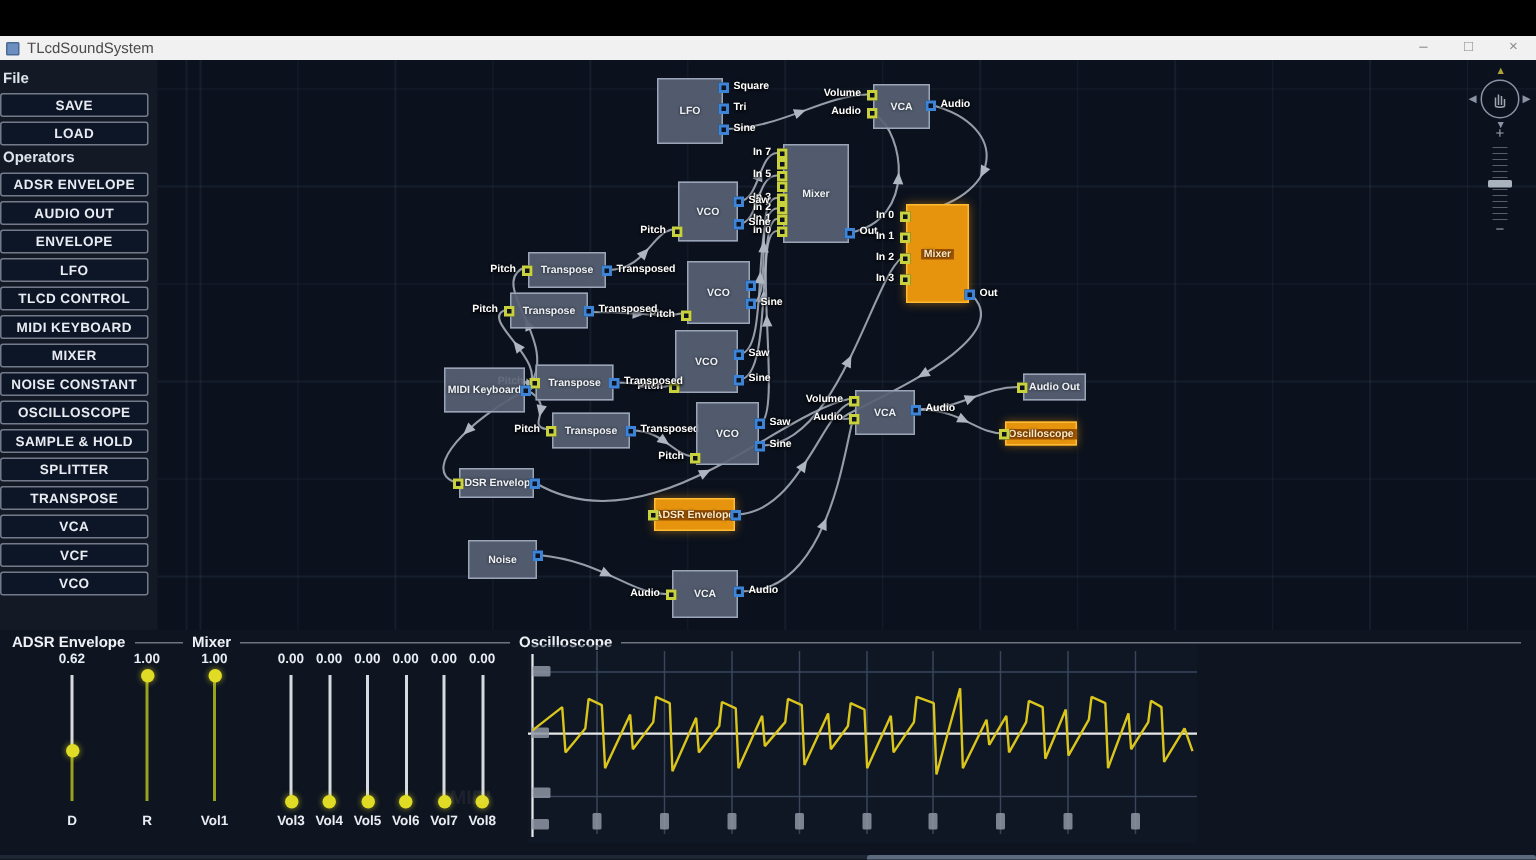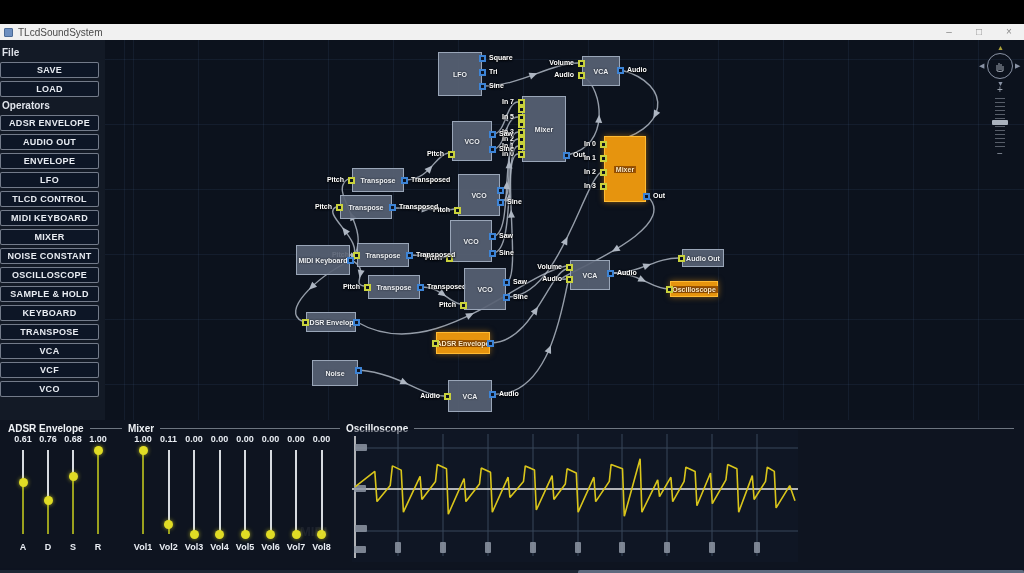--- a/index.html
+++ b/index.html
@@ -123,21 +123,21 @@
         <div class="side-btn">ADSR ENVELOPE</div>
         <div class="side-btn">AUDIO OUT</div>
         <div class="side-btn">ENVELOPE</div>
         <div class="side-btn">LFO</div>
         <div class="side-btn">TLCD CONTROL</div>
         <div class="side-btn">MIDI KEYBOARD</div>
         <div class="side-btn">MIXER</div>
         <div class="side-btn">NOISE CONSTANT</div>
         <div class="side-btn">OSCILLOSCOPE</div>
         <div class="side-btn">SAMPLE &amp; HOLD</div>
-        <div class="side-btn">KEYBOARD</div>
+        <div class="side-btn">SPLITTER</div>
         <div class="side-btn">TRANSPOSE</div>
         <div class="side-btn">VCA</div>
         <div class="side-btn">VCF</div>
         <div class="side-btn">VCO</div>
       </div>
   </div>
 
   <svg id="wires">
       <path d="M483,62 C520,62 548,40 578,39" fill="none" stroke="#aeb6c2" stroke-width="1.4" opacity="0.85"></path>
       <polygon points="-3,-3.5 5,0 -3,3.5" fill="#aeb6c2" transform="translate(532.6210327148438,51.058868408203125) rotate(-20.158079948312817)"></polygon>
@@ -367,61 +367,43 @@
     <div id="zoomhandle"></div>
     <div class="zminus">−</div>
   </div>
 
   <div id="panels">
     <div class="panel" id="adsr-panel" style="left:8px;width:114px;">
       <div class="phead">
         <span class="ptitle">ADSR Envelope</span>
         <div class="pline"></div>
       </div>
-    <div class="slider-col" style="left: 2px;">
-          <div class="s-val">0.61</div>
-          <div class="s-track" style="background:linear-gradient(to bottom,#d7dbe0 0%,#d7dbe0 39%,#9aa11e 39%,#9aa11e 100%);"></div>
-          <div class="s-knob" style="top:44.26px;"></div>
-          <div class="s-label">A</div>
-        </div>
         <div class="slider-col" style="left: 27px;">
-          <div class="s-val">0.76</div>
+          <div class="s-val">0.62</div>
           <div class="s-track" style="background:linear-gradient(to bottom,#d7dbe0 0%,#d7dbe0 60%,#9aa11e 60%,#9aa11e 100%);"></div>
           <div class="s-knob" style="top:61.900000000000006px;"></div>
           <div class="s-label">D</div>
-        </div>
-        <div class="slider-col" style="left: 52px;">
-          <div class="s-val">0.68</div>
-          <div class="s-track" style="background:linear-gradient(to bottom,#d7dbe0 0%,#d7dbe0 31.999999999999996%,#9aa11e 31.999999999999996%,#9aa11e 100%);"></div>
-          <div class="s-knob" style="top:38.379999999999995px;"></div>
-          <div class="s-label">S</div>
         </div>
         <div class="slider-col" style="left: 77px;">
           <div class="s-val">1.00</div>
           <div class="s-track" style="background:linear-gradient(to bottom,#d7dbe0 0%,#d7dbe0 0%,#9aa11e 0%,#9aa11e 100%);"></div>
           <div class="s-knob" style="top:11.5px;"></div>
           <div class="s-label">R</div>
         </div>
       </div>
     <div class="panel" id="mixer-panel" style="left:128px;width:212px;">
       <div class="phead">
         <span class="ptitle">Mixer</span>
         <div class="pline"></div>
       </div>
     <div class="slider-col" style="left: 2px;">
           <div class="s-val">1.00</div>
           <div class="s-track" style="background:linear-gradient(to bottom,#d7dbe0 0%,#d7dbe0 0%,#9aa11e 0%,#9aa11e 100%);"></div>
           <div class="s-knob" style="top:11.5px;"></div>
           <div class="s-label">Vol1</div>
-        </div>
-        <div class="slider-col" style="left: 27.5px;">
-          <div class="s-val">0.11</div>
-          <div class="s-track" style="background:linear-gradient(to bottom,#d7dbe0 0%,#d7dbe0 89%,#9aa11e 89%,#9aa11e 100%);"></div>
-          <div class="s-knob" style="top:86.26px;"></div>
-          <div class="s-label">Vol2</div>
         </div>
         <div class="slider-col" style="left: 53px;">
           <div class="s-val">0.00</div>
           <div class="s-track" style="background:linear-gradient(to bottom,#d7dbe0 0%,#d7dbe0 100%,#9aa11e 100%,#9aa11e 100%);"></div>
           <div class="s-knob" style="top:95.5px;"></div>
           <div class="s-label">Vol3</div>
         </div>
         <div class="slider-col" style="left: 78.5px;">
           <div class="s-val">0.00</div>
           <div class="s-track" style="background:linear-gradient(to bottom,#d7dbe0 0%,#d7dbe0 100%,#9aa11e 100%,#9aa11e 100%);"></div>

